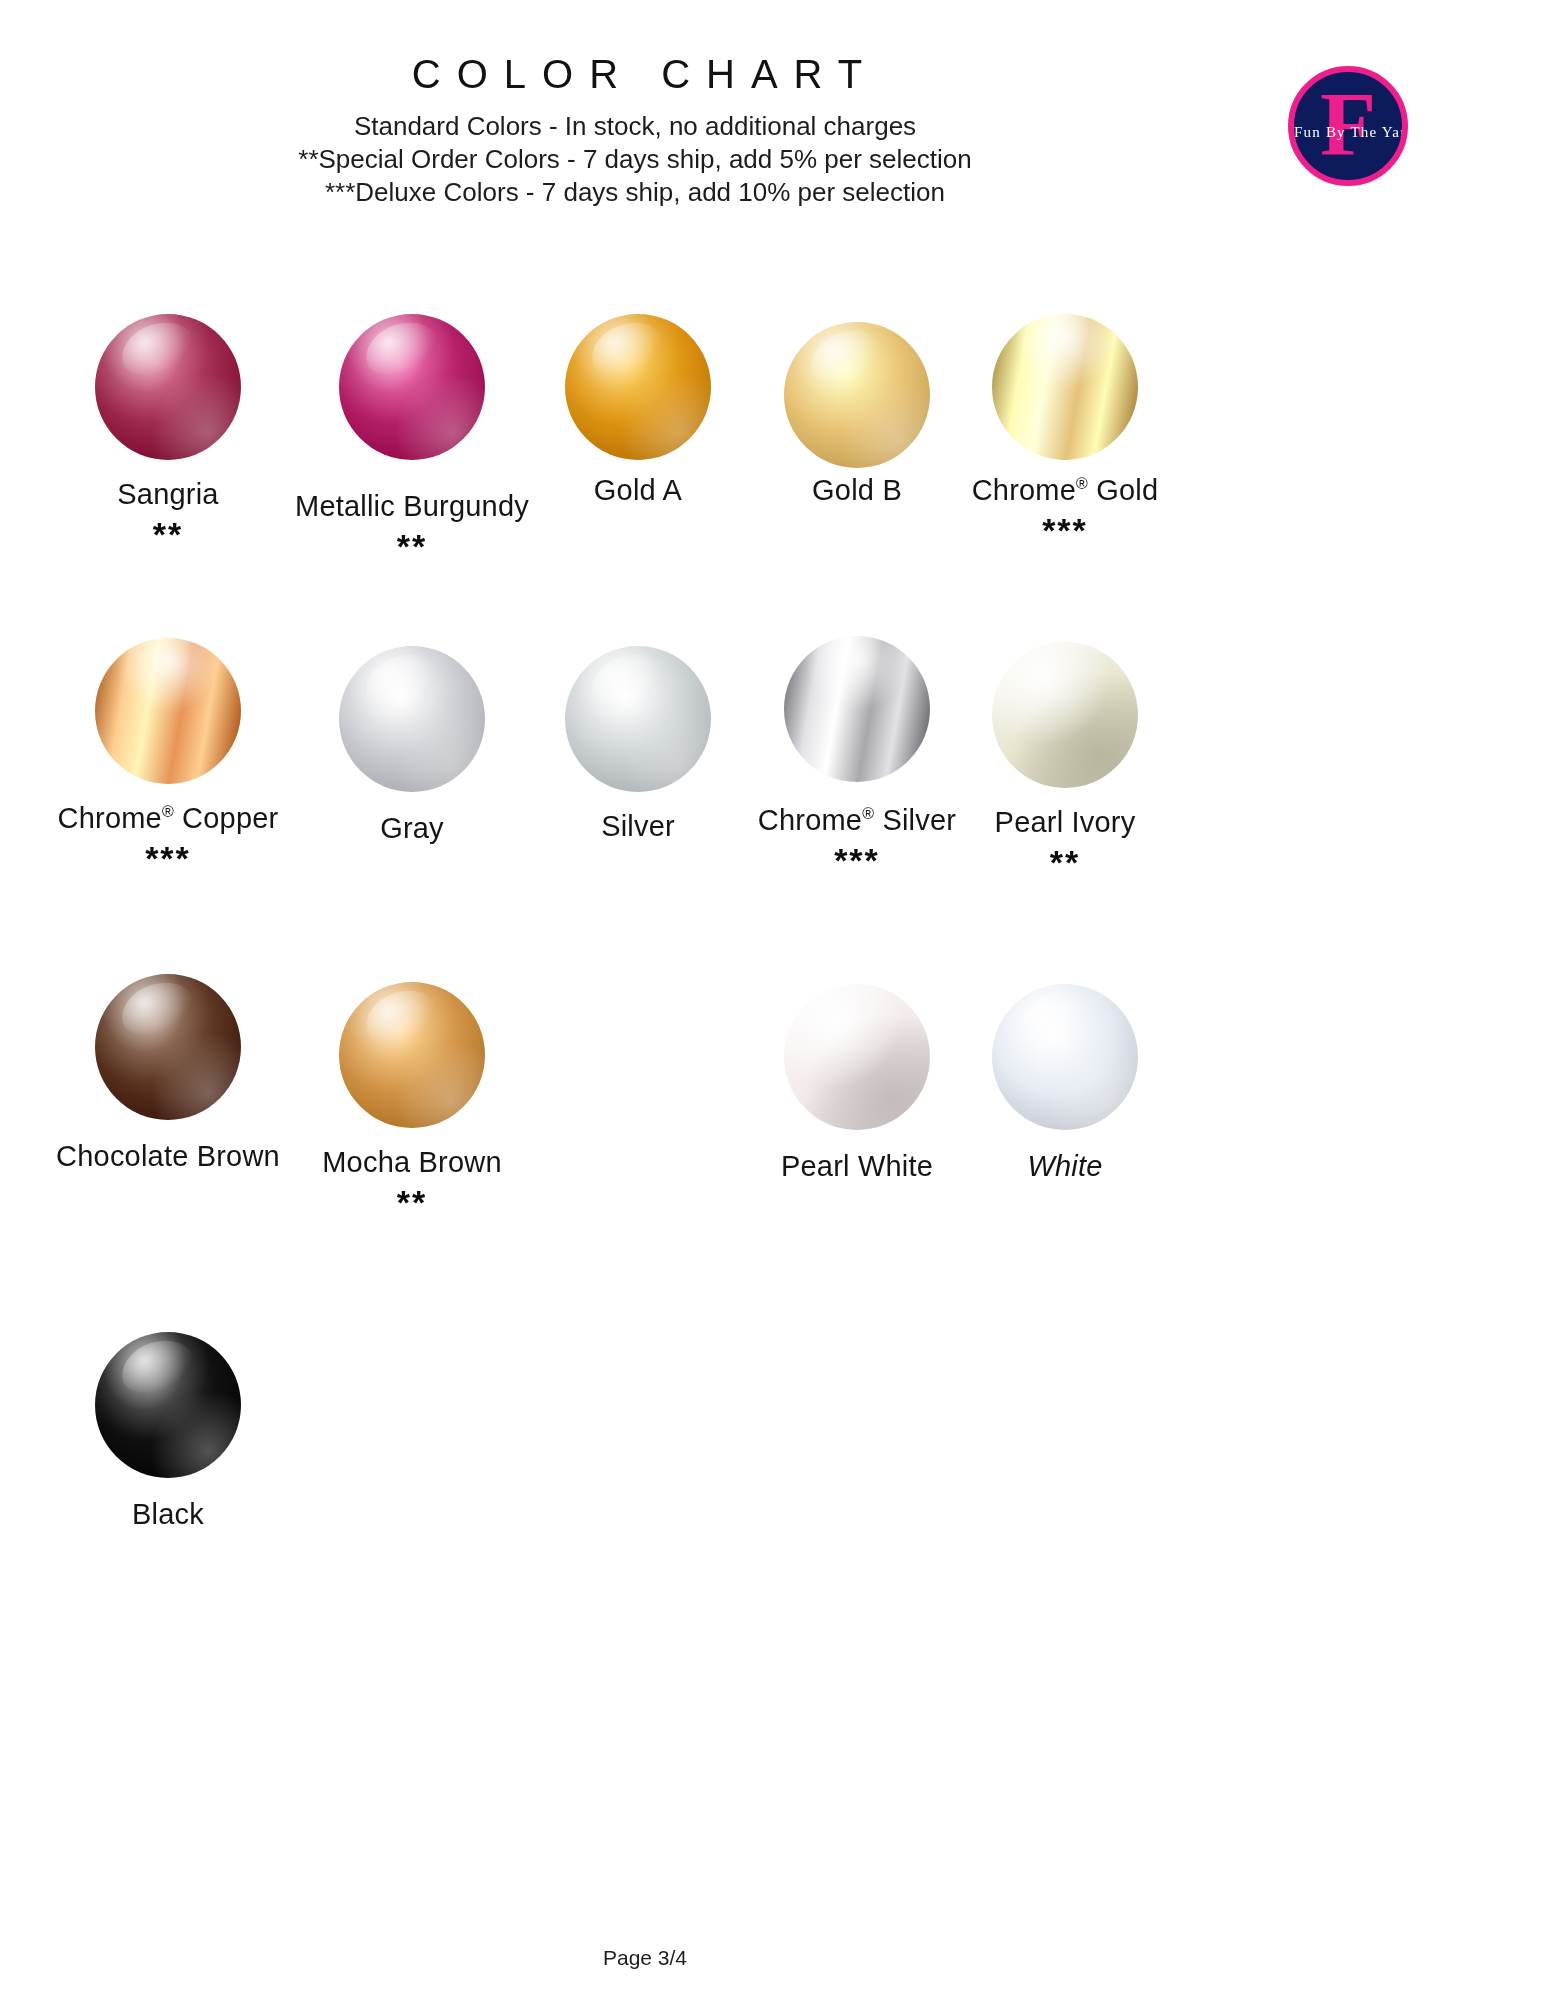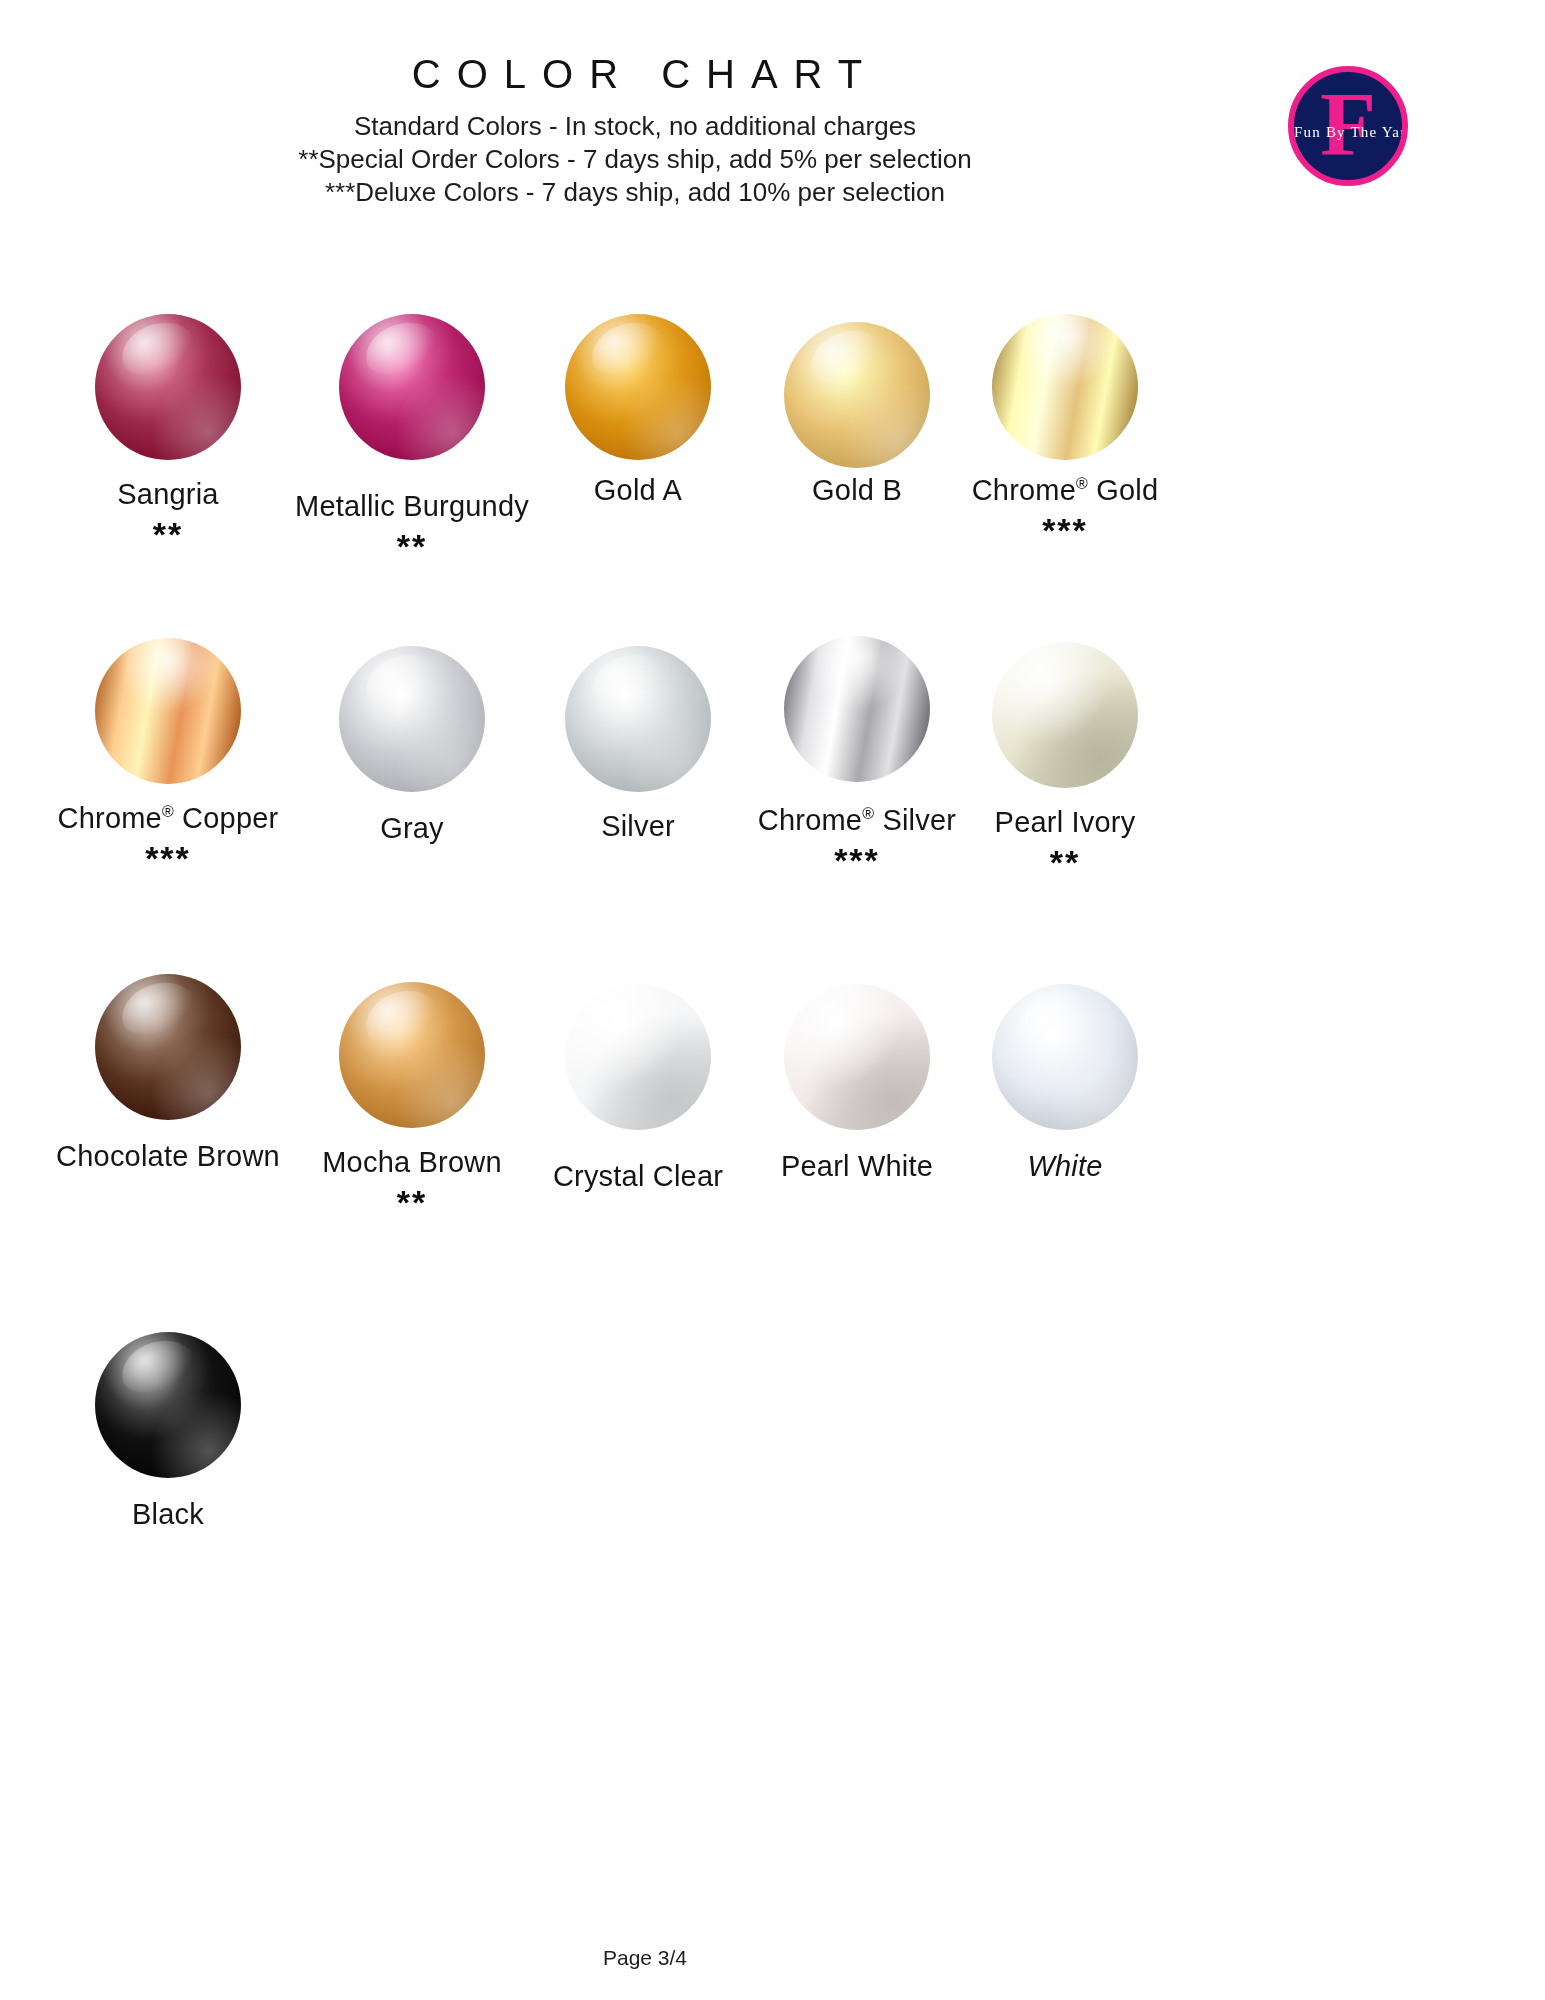--- a/index.html
+++ b/index.html
@@ -241,24 +241,20 @@
     <div class="row" style="position: absolute; top: 660px; left: 0px; width: 1516px;">
       <div class="swatch" style="left: 38px;">
         <div class="ball gloss" title="Chocolate Brown" style="margin-top: 18px; background: radial-gradient(at 33% 20%, rgba(255, 255, 255, 0.7) 0%, rgba(255, 255, 255, 0.1) 30%, rgba(255, 255, 255, 0) 48%), radial-gradient(at 78% 82%, rgba(255, 255, 255, 0.3) 0%, rgba(255, 255, 255, 0) 36%), radial-gradient(circle at 42% 34%, rgb(150, 112, 91) 0%, rgb(92, 54, 33) 46%, rgb(46, 8, 0) 92%, rgb(16, 0, 0) 100%);"></div>
         <div class="label" style="margin-top: 20px;">Chocolate Brown</div>
       </div>
       <div class="swatch" style="left: 282px;">
         <div class="ball gloss" title="Mocha Brown" style="margin-top: 26px; background: radial-gradient(at 33% 20%, rgba(255, 255, 255, 0.7) 0%, rgba(255, 255, 255, 0.1) 30%, rgba(255, 255, 255, 0) 48%), radial-gradient(at 78% 82%, rgba(255, 255, 255, 0.3) 0%, rgba(255, 255, 255, 0) 36%), radial-gradient(circle at 42% 34%, rgb(255, 206, 129) 0%, rgb(209, 148, 71) 46%, rgb(163, 102, 25) 92%, rgb(133, 72, 0) 100%);"></div>
         <div class="label" style="margin-top: 18px;">Mocha Brown</div>
         <div class="stars">**</div>
       </div>
-      <div class="swatch" style="left: 508px;">
-        <div class="ball" title="Crystal Clear" style="margin-top: 28px; background: radial-gradient(circle at 34% 24%, rgba(255, 255, 255, 0.95) 0%, rgba(255, 255, 255, 0) 46%), radial-gradient(circle at 74% 80%, rgb(198, 199, 200) 0%, rgba(0, 0, 0, 0) 55%), linear-gradient(145deg, rgb(255, 255, 255) 0%, rgb(244, 245, 246) 52%, rgb(198, 199, 200) 100%);"></div>
-        <div class="label" style="margin-top: 30px;">Crystal Clear</div>
-      </div>
       <div class="swatch" style="left: 727px;">
         <div class="ball" title="Pearl White" style="margin-top: 28px; background: radial-gradient(circle at 34% 24%, rgba(255, 255, 255, 0.95) 0%, rgba(255, 255, 255, 0) 46%), radial-gradient(circle at 74% 80%, rgb(196, 188, 186) 0%, rgba(0, 0, 0, 0) 55%), linear-gradient(145deg, rgb(255, 255, 255) 0%, rgb(242, 234, 232) 52%, rgb(196, 188, 186) 100%);"></div>
         <div class="label" style="margin-top: 20px;">Pearl White</div>
       </div>
       <div class="swatch" style="left: 935px; font-style: italic;">
         <div class="ball gloss" title="White" style="margin-top: 28px; background: radial-gradient(at 33% 20%, rgba(255, 255, 255, 0.7) 0%, rgba(255, 255, 255, 0.1) 30%, rgba(255, 255, 255, 0) 48%), radial-gradient(at 78% 82%, rgba(255, 255, 255, 0.3) 0%, rgba(255, 255, 255, 0) 36%), radial-gradient(circle at 42% 34%, rgb(255, 255, 255) 0%, rgb(230, 235, 243) 46%, rgb(184, 189, 197) 92%, rgb(154, 159, 167) 100%);"></div>
         <div class="label" style="margin-top: 20px;">White</div>
       </div>
     </div>
     <div class="row row-last" style="position: absolute; top: 1020px; left: 0px; width: 1545px;">

